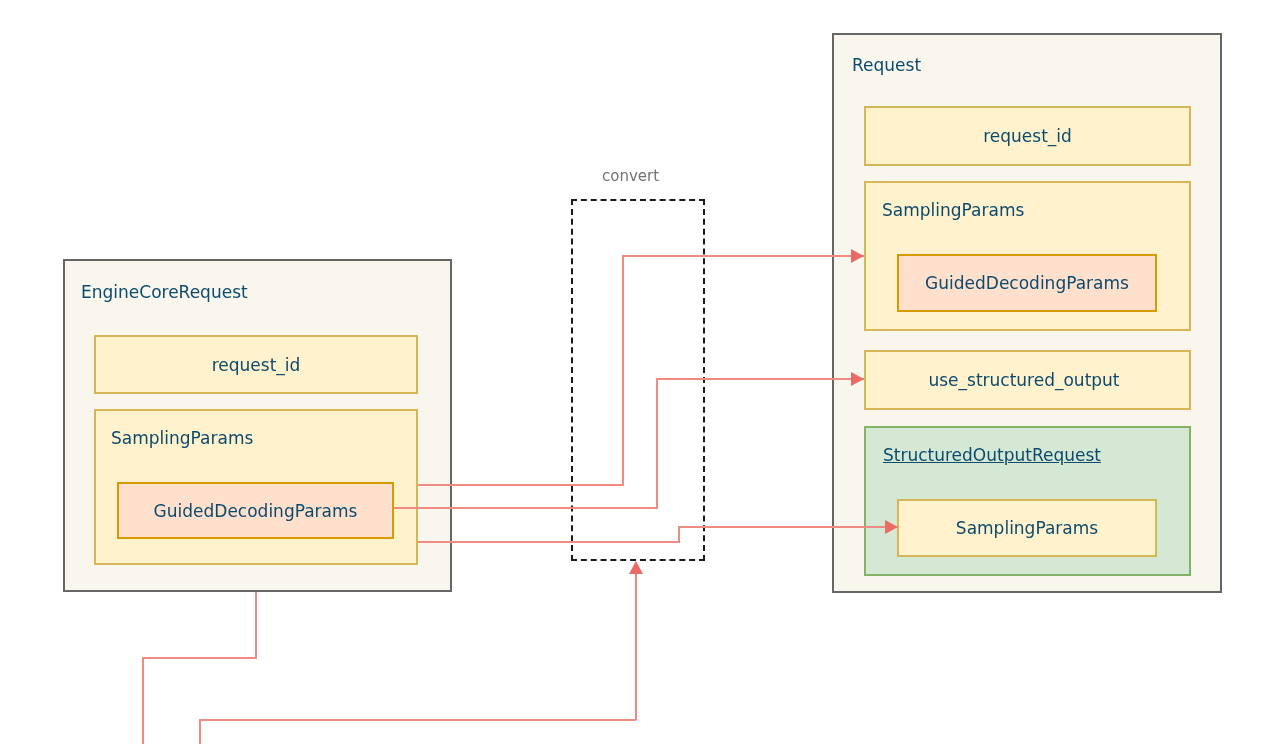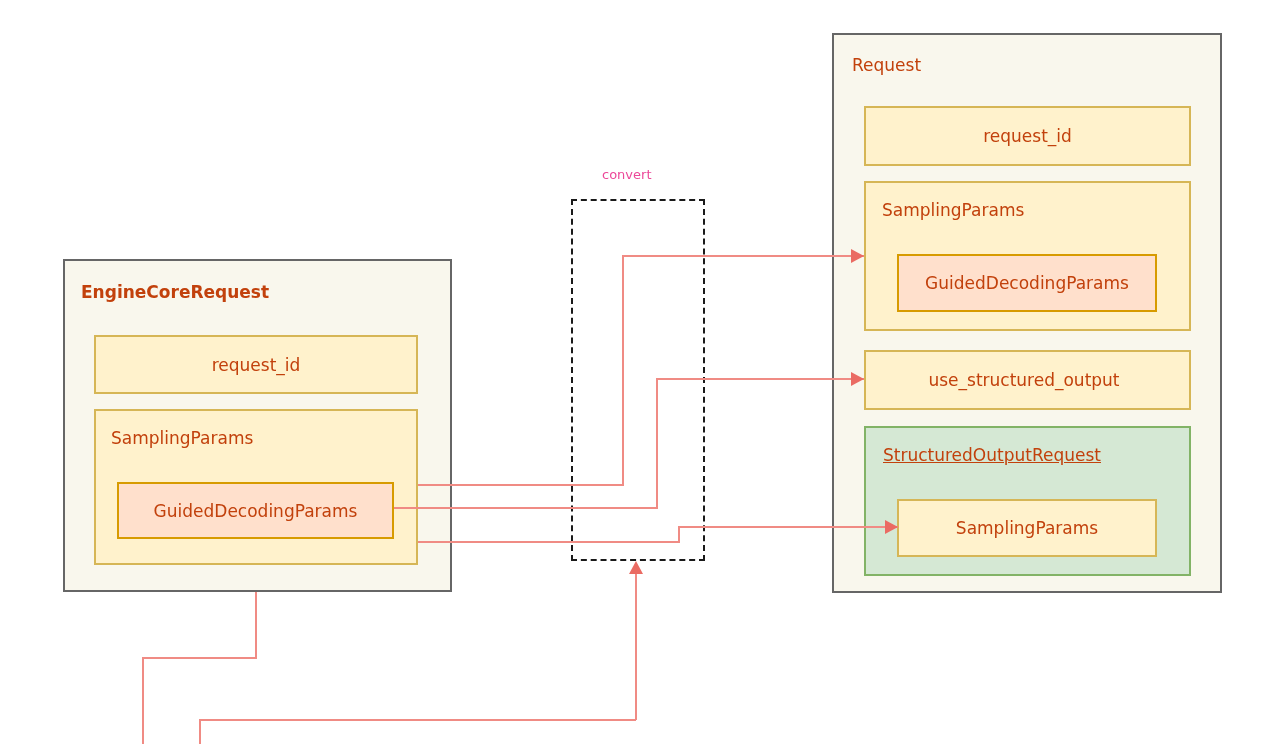--- a/index.html
+++ b/index.html
@@ -40,36 +40,36 @@
     border: 2px solid #82b366;
   }
   .dashed-box {
     background: transparent;
     border: 2px dashed #1a1a1a;
   }
 
   
   .lbl {
     position: absolute;
-    color: #c2410c;
+    color: #0c4a6e;
     font-size: 17px;
     line-height: 1.2;
     white-space: nowrap;
     font-family: "DejaVu Sans", sans-serif;
   }
   .lbl-title {
     
   }
   .lbl-center {
     text-align: center;
   }
   .float-lbl {
     position: absolute;
-    color: #ec4899;
-    font-size: 13px;
+    color: #737373;
+    font-size: 15px;
     white-space: nowrap;
   }
 
   
   .conn-h, .conn-v {
     position: absolute;
     background: #f08b84;
   }
   .conn-h { height: 2px; }
   .conn-v { width: 2px; }
@@ -98,21 +98,21 @@
     font-family: "DejaVu Sans", sans-serif;
   }
 </style>
 </head>
 <body>
 
 <div id="canvas">
 
   <div class="box container-box" style="left:63px; top:259px; width:389px; height:333px;">
   </div>
-  <div class="lbl lbl-title" style="left:81px; top:282px;font-weight:bold;">EngineCoreRequest</div>
+  <div class="lbl lbl-title" style="left:81px; top:282px;">EngineCoreRequest</div>
 
   <div class="box yellow-box" style="left:94px; top:335px; width:324px; height:59px;">
   </div>
   <div class="lbl lbl-center" style="left:94px; top:355px; width:324px;">request_id</div>
 
   <div class="box yellow-box" style="left:94px; top:409px; width:324px; height:156px;">
   </div>
   <div class="lbl lbl-title" style="left:111px; top:428px;">SamplingParams</div>
 
   <div class="box peach-box" style="left:117px; top:482px; width:277px; height:57px;">

